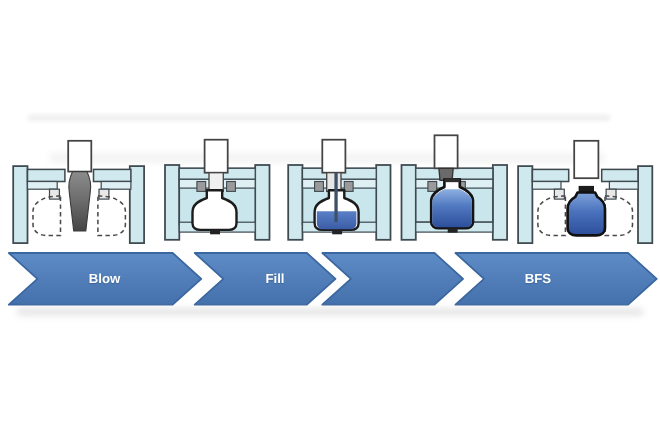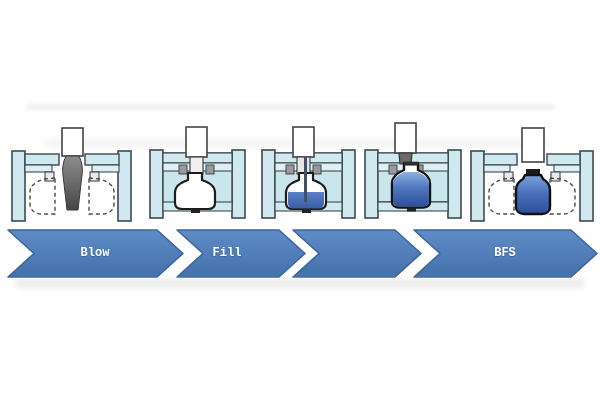--- a/index.html
+++ b/index.html
@@ -1,38 +1,38 @@
 <!DOCTYPE html>
 <html><head>
 <meta charset="utf-8">
 <style>
   html,body{margin:0;padding:0;background:#fff;}
   .screen{
     position:relative;width:600px;height:400px;background:#ffffff;
-    overflow:hidden;font-family:Liberation Mono, monospace;
+    overflow:hidden;font-family:Liberation Sans, sans-serif;
   }
   .machine{position:absolute;}
   .m1{left:8px;top:120px;}
   .m2{left:148px;top:122px;}
   .m3{left:260px;top:122px;}
   .m4{left:363px;top:120px;}
   .m5{left:468px;top:120px;}
   .arrow-band{position:absolute;left:0;top:228px;}
   .stage-label{
     position:absolute;top:230px;height:47px;
     display:flex;flex-direction:column;align-items:center;justify-content:center;
     color:#ffffff;font-weight:700;font-size:12px;line-height:15px;
     text-align:center;white-space:nowrap;pointer-events:none;
     text-shadow:0 1px 1px rgba(40,70,110,.45);
   }
   .stage-label span:empty{display:none;}
   .lbl1{left:20px;width:150px;}
-  .lbl2{left:167px;width:120px;justify-content:center;}
+  .lbl2{left:190px;width:120px;justify-content:center;}
   .lbl3{left:297px;width:120px;}
-  .lbl4{left:440px;width:130px;}
+  .lbl4{left:424px;width:130px;}
   .smudge{position:absolute;background:#b9b9b9;border-radius:4px;}
   .smudge-top{left:25px;top:104px;width:530px;height:6px;opacity:.22;filter:blur(2px);}
   .smudge-mid{left:45px;top:139px;width:505px;height:9px;opacity:.16;filter:blur(3px);}
   .smudge-bottom{left:15px;top:280px;width:570px;height:7px;opacity:.35;filter:blur(3px);}
 </style>
 </head>
 <body>
 
 <div class="screen">
 

